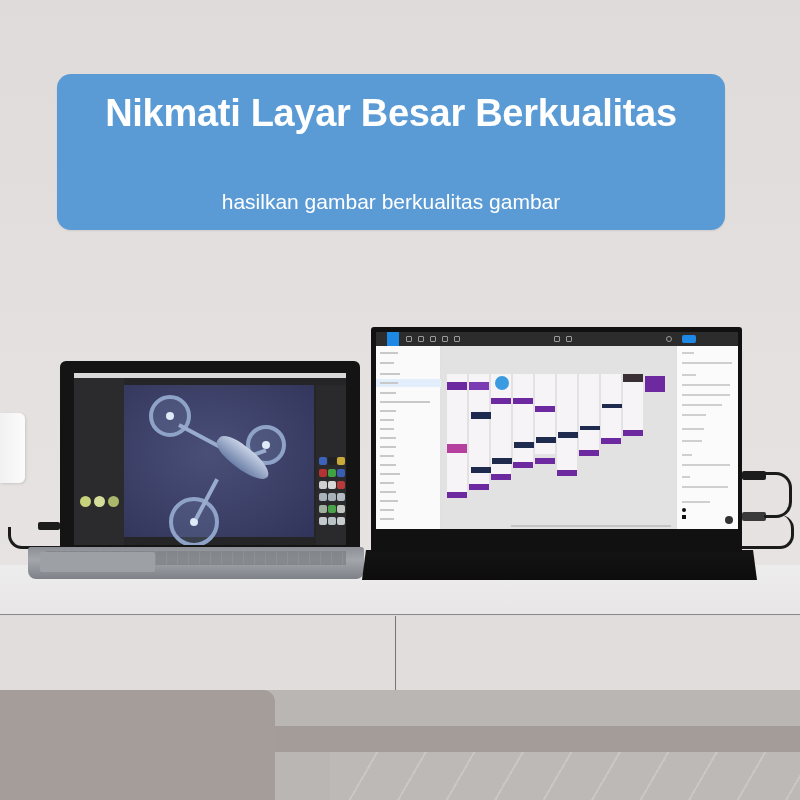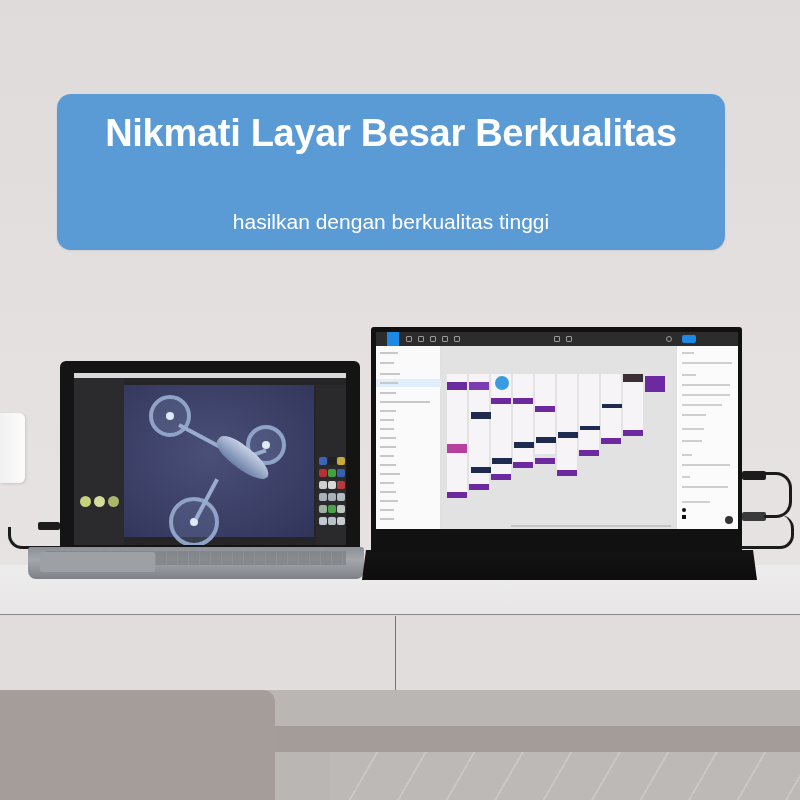--- a/index.html
+++ b/index.html
@@ -15,21 +15,20 @@
     background: linear-gradient(180deg, #dfdbdb 0%, #e3e0df 60%, #e6e3e2 100%);
   }
   
   .banner {
     position: absolute; left: 57px; top: 74px; width: 668px; height: 156px;
     background: #5b9bd5;
     border-radius: 14px;
     color: #ffffff;
     text-align: center;
     box-shadow: 0 1px 2px rgba(0,0,0,0.08);
-    margin-top: 20px;
   }
   .banner .title {
     position: absolute; left: 0; right: 0; top: 18px;
     font-size: 38px; font-weight: bold; letter-spacing: -0.3px;
   }
   .banner .sub1 {
     position: absolute; left: 0; right: 0; top: 83px;
     font-size: 21px;
   }
   .banner .sub2 {
@@ -170,21 +169,21 @@
   .navy { background: #1f2a4f; }
   .side-port { position: absolute; width: 24px; height: 9px; background: #1c1c1c; border-radius: 2px; }
 </style>
 </head>
 <body>
 
 <div class="wall"></div>
 
 <div class="banner">
   <div class="title">Nikmati Layar Besar Berkualitas</div>
-  <div class="sub2">hasilkan dengan berkualitas tinggi</div>
+  <div class="sub2">hasilkan gambar berkualitas gambar</div>
 </div>
 
 <div class="outlet"></div>
 
 <div class="desk-top"></div>
 <div class="drawer left"></div>
 <div class="drawer right"></div>
 <div class="floor"></div>
 <div class="floor-lines"></div>
 <div class="desk-beam"></div>

